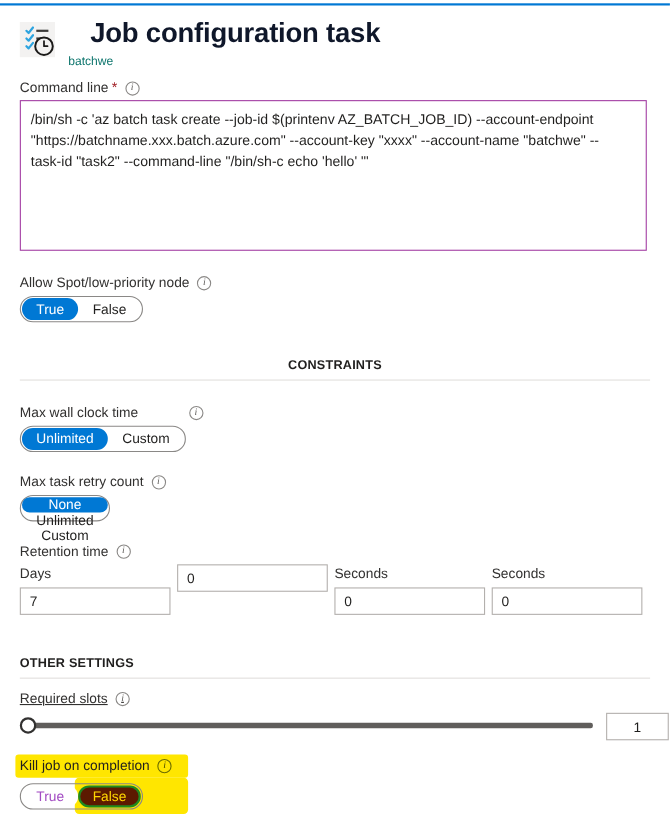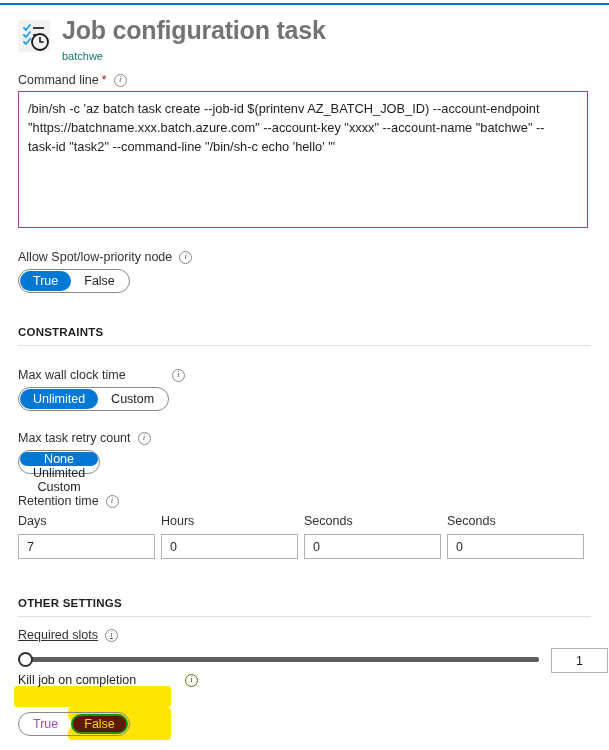--- a/index.html
+++ b/index.html
@@ -36,22 +36,23 @@
     margin-right: 8px;
     flex: 0 0 auto;
     margin-top: 2px;
   }
   .header-text { padding-top: 1px; }
   .page-title {
     font-size: 25px;
     font-weight: 600;
     letter-spacing: -0.2px;
     line-height: 30px;
-    color: #737373;
+    color: #0f172a;
     white-space: nowrap;
+    margin-left: 20px;
   }
   .page-subtitle {
     font-size: 11px;
     color: #0f766e;
     margin-top: 4px;
     line-height: 15px;
   }
 
   
   .field-label {
@@ -227,24 +228,23 @@
   }
   .hl-toggle-bg {
     position: absolute;
     left: 68px; top: 707px;
     width: 103px; height: 33px;
     background: #ffe600;
     border-radius: 4px;
   }
   .kill-label {
     position: absolute;
-    left: 18px; top: 672px;
+    left: 18px; top: 688px;
     color: #201f1e;
     z-index: 3;
-    gap: 42px;
   }
   .kill-label .info-icon {
     border-color: #6b6b00;
     color: #4d4d00;
   }
   .kill-group {
     position: absolute;
     left: 18px; top: 712px;
     z-index: 3;
     border: 1px solid #8a8886;
@@ -303,21 +303,21 @@
 
 <div class="field-label" style="position:absolute;left:18px;top:249px;">
   <span>Allow Spot/low-priority node</span>
   <span class="info-icon">i</span>
 </div>
 <div class="pill-group" style="left:18px;top:269px;">
   <div class="pill selected">True</div>
   <div class="pill">False</div>
 </div>
 
-<div class="section" style="top:326px;">
+<div class="section" style="top:326px;text-align:center;">
   <div class="section-title">CONSTRAINTS</div>
   <div class="section-rule"></div>
 </div>
 
 <div class="field-label" style="position:absolute;left:18px;top:367px;gap:39px;">
   <span>Max wall clock time</span>
   <span class="info-icon">i</span>
 </div>
 <div class="pill-group" style="left:18px;top:387px;">
   <div class="pill selected">Unlimited</div>
@@ -337,21 +337,20 @@
 <div class="field-label" style="position:absolute;left:18px;top:493px;">
   <span>Retention time</span>
   <span class="info-icon">i</span>
 </div>
 <div class="retention-row">
   <div class="retention-col">
     <div class="retention-head">Days</div>
     <input class="text-input" type="text" value="7" style="">
   </div>
   <div class="retention-col">
-    <div class="retention-head">Hours</div>
     <input class="text-input" type="text" value="0" style="">
   </div>
   <div class="retention-col">
     <div class="retention-head">Seconds</div>
     <input class="text-input" type="text" value="0" style="">
   </div>
   <div class="retention-col">
     <div class="retention-head">Seconds</div>
     <input class="text-input" type="text" value="0" style="">
   </div>

